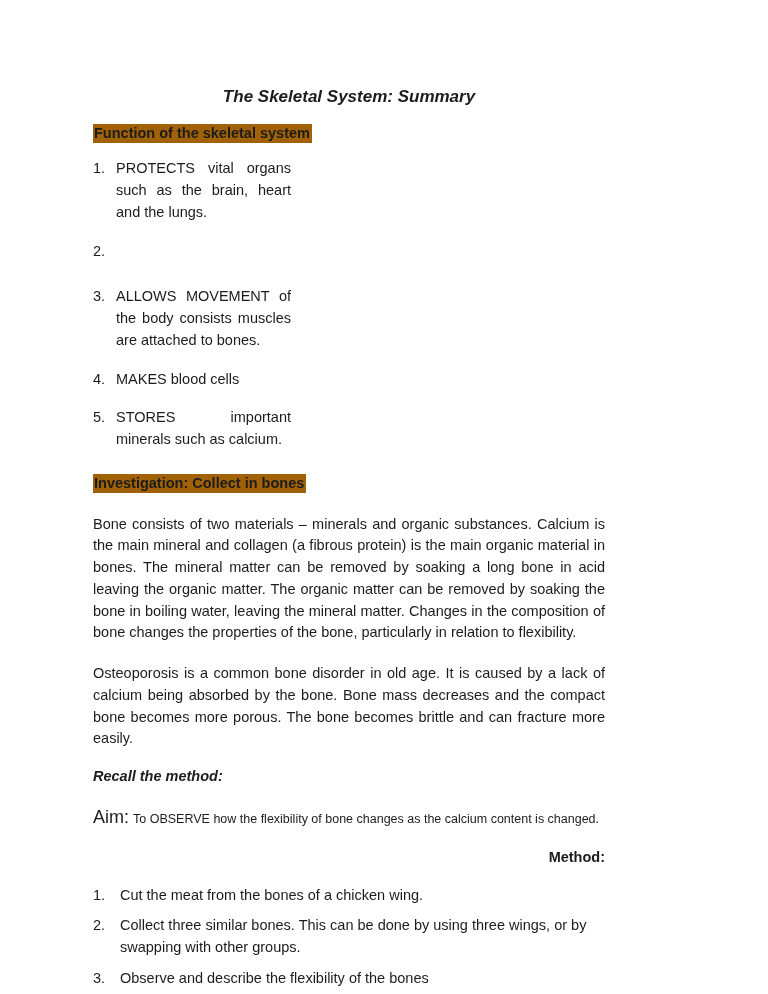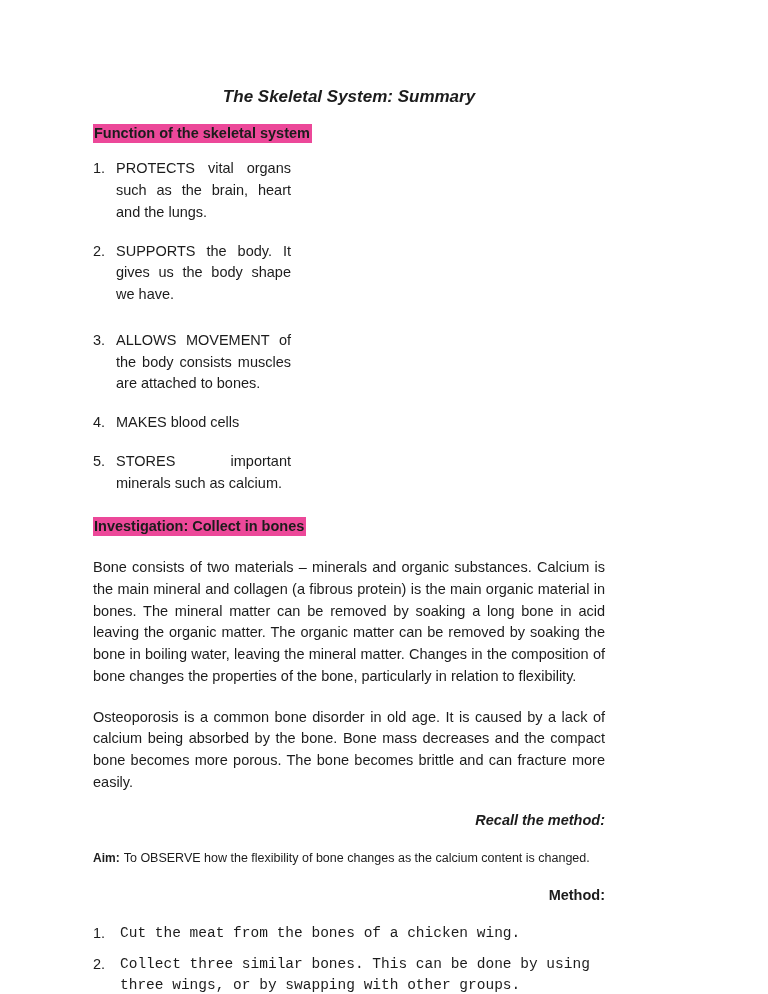--- a/index.html
+++ b/index.html
@@ -23,21 +23,21 @@
     text-align: center;
     font-weight: bold;
     font-style: italic;
     font-size: 17px;
     margin-bottom: 13px;
   }
   .heading-row {
     margin-bottom: 14px;
   }
   .hl {
-    background: #ec4899;
+    background: #a16207;
     font-weight: bold;
     font-size: 14.5px;
     padding: 1px 2px 2px 1px;
     margin-top: 44px;
   }
   .fn-list {
     width: 198px;
     margin-bottom: 22px;
   }
   .fn-item {
@@ -57,70 +57,67 @@
   }
   .para {
     text-align: justify;
     margin-bottom: 16px;
     margin-top: 19px;
   }
   .recall {
     font-weight: bold;
     font-style: italic;
     margin-bottom: 16px;
-    text-align: right;
   }
   .aim-line {
     margin-bottom: 16px;
   }
   .aim-label {
-    font-weight: bold;
-    font-size: 12px;
+    font-weight: normal;
+    font-size: 18px;
   }
   .aim-text {
     font-size: 12.5px;
     margin-top: 48px;
   }
   .method-label {
     font-weight: bold;
     margin-bottom: 16px;
     text-align: right;
   }
   .m-item {
     display: flex;
     margin-bottom: 9px;
   }
   .m-num {
     width: 27px;
     flex-shrink: 0;
   }
   .m-text {
     flex: 1;
-    font-family: Liberation Mono, monospace;
   }
 </style>
 </head>
 <body>
 
 <div class="page">
 
   <div class="doc-title">The Skeletal System: Summary</div>
 
   <div class="heading-row">
     <span class="hl">Function of the skeletal system</span>
   </div>
 
   <div class="fn-list">
     <div class="fn-item">
       <span class="fn-num">1.</span>
       <span class="fn-text">PROTECTS vital organs such as the brain, heart and the lungs.</span>
     </div>
     <div class="fn-item">
       <span class="fn-num">2.</span>
-      <span class="fn-text">SUPPORTS the body.  It gives us the body shape we have.</span>
     </div>
     <div class="fn-item gap-large">
       <span class="fn-num">3.</span>
       <span class="fn-text">ALLOWS MOVEMENT of the body consists muscles are attached to bones.</span>
     </div>
     <div class="fn-item">
       <span class="fn-num">4.</span>
       <span class="fn-text">MAKES blood cells</span>
     </div>
     <div class="fn-item">

